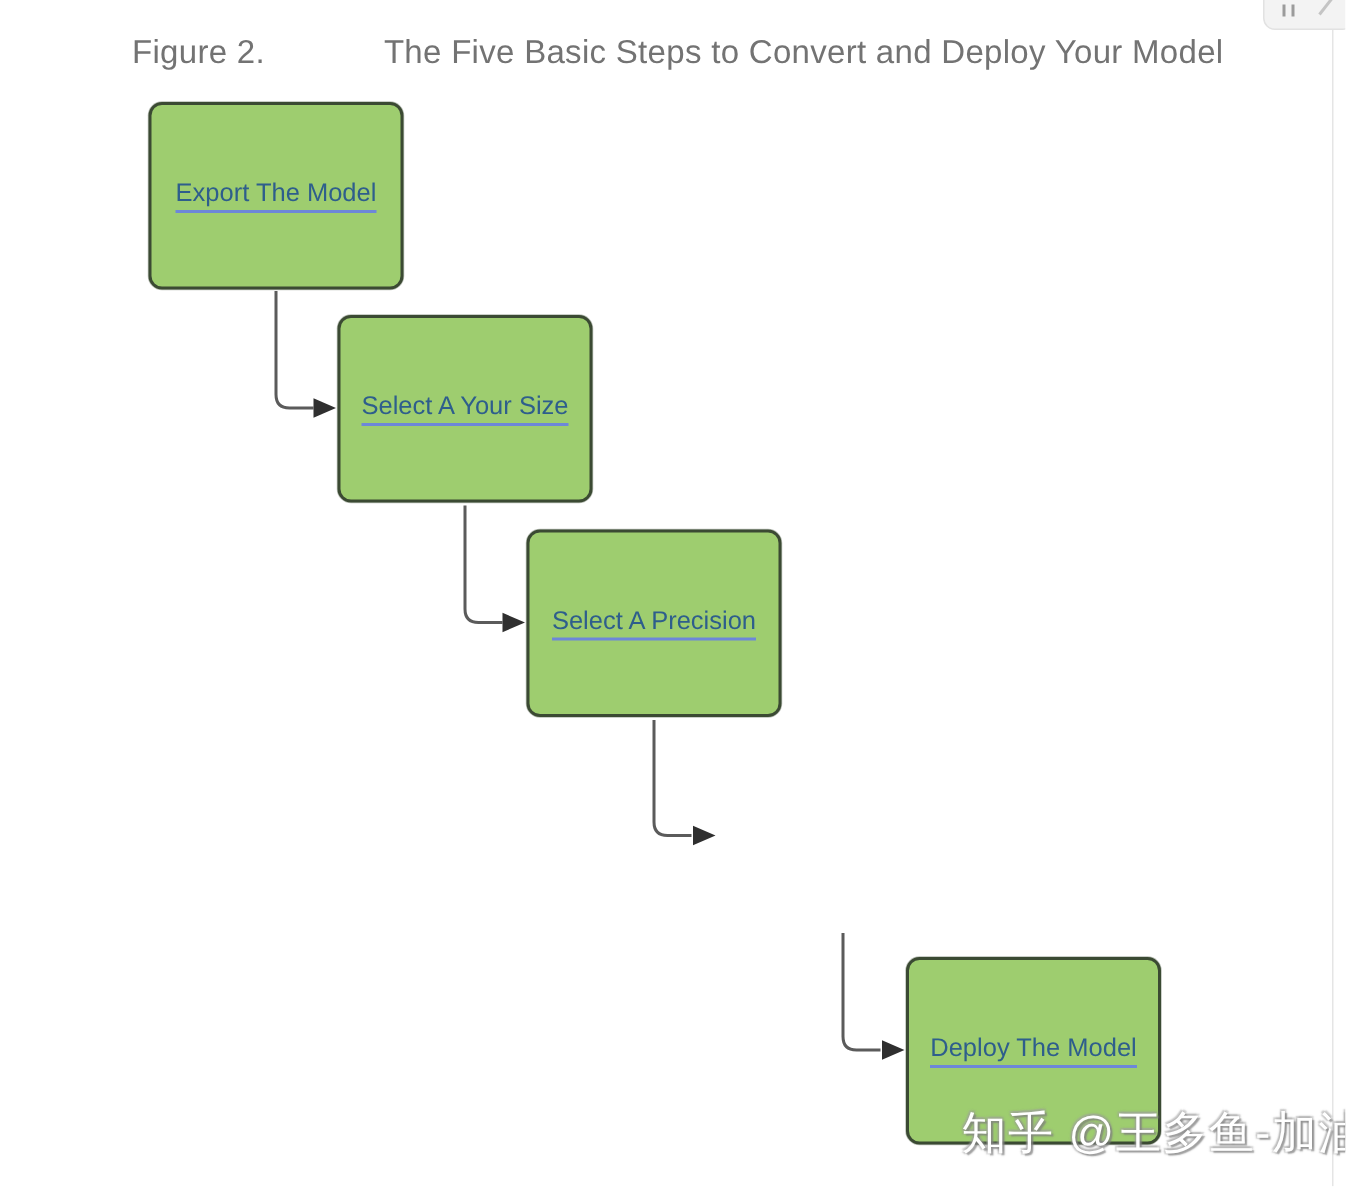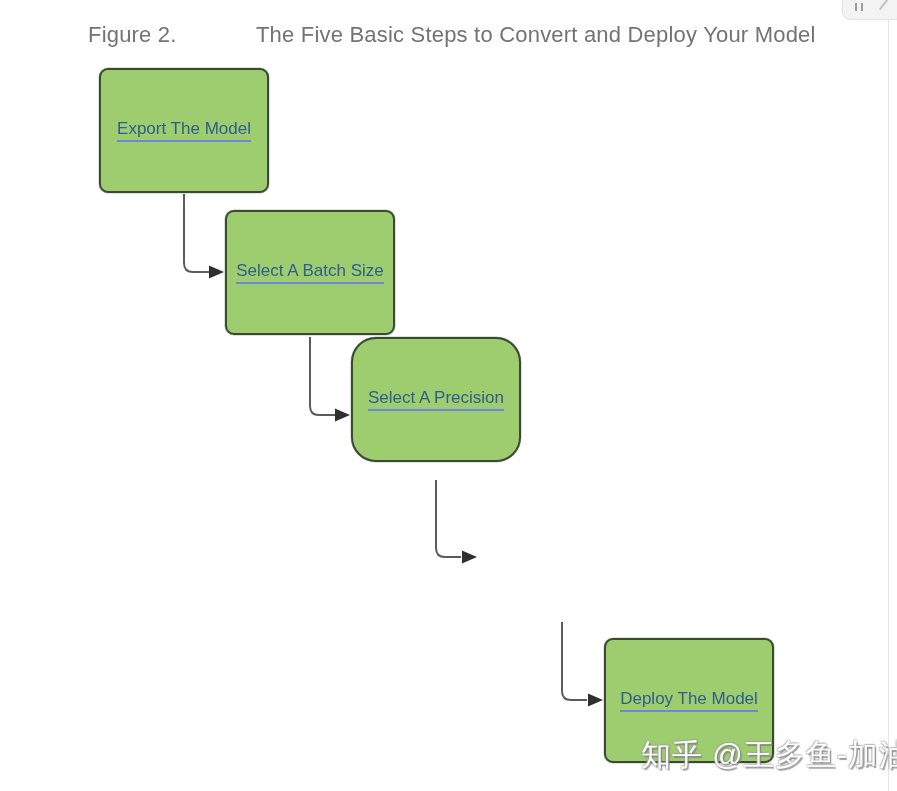--- a/index.html
+++ b/index.html
@@ -143,24 +143,24 @@
   <div class="fig-caption">
     <span class="fig-label">Figure 2.</span>
     <span class="fig-title">The Five Basic Steps to Convert and Deploy Your Model</span>
   </div>
 
   <div class="step-box" style="left:99px; top:68px;">
     <a class="step-link">Export The Model</a>
   </div>
 
   <div class="step-box" style="left:225px; top:210px;">
-    <a class="step-link">Select A Batch Size</a>
+    <a class="step-link">Select A Your Size</a>
   </div>
 
-  <div class="step-box" style="left:351px; top:337px;border-radius:25px;">
+  <div class="step-box" style="left:351px; top:353px;">
     <a class="step-link">Select A Precision</a>
   </div>
 
 
   <div class="step-box" style="left:604px; top:638px;justify-content:center;">
     <a class="step-link">Deploy The Model</a>
   </div>
 
   <div class="edge-line"></div>
 

